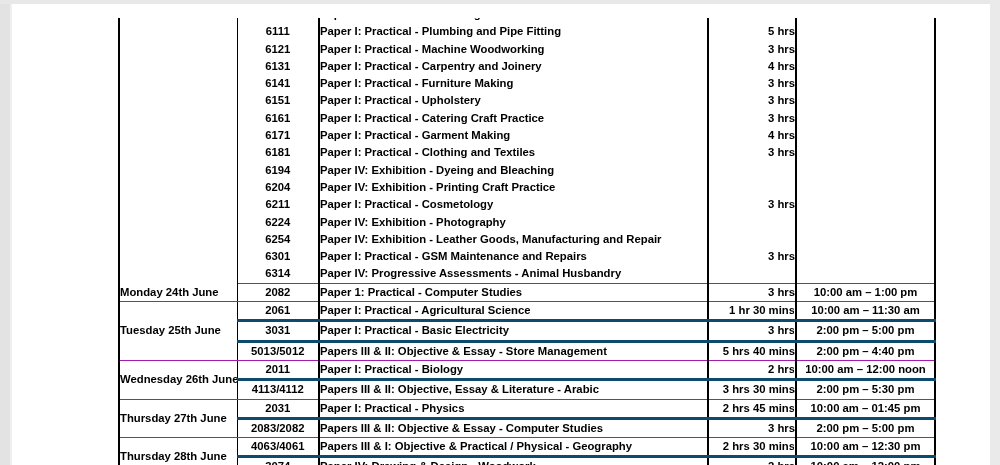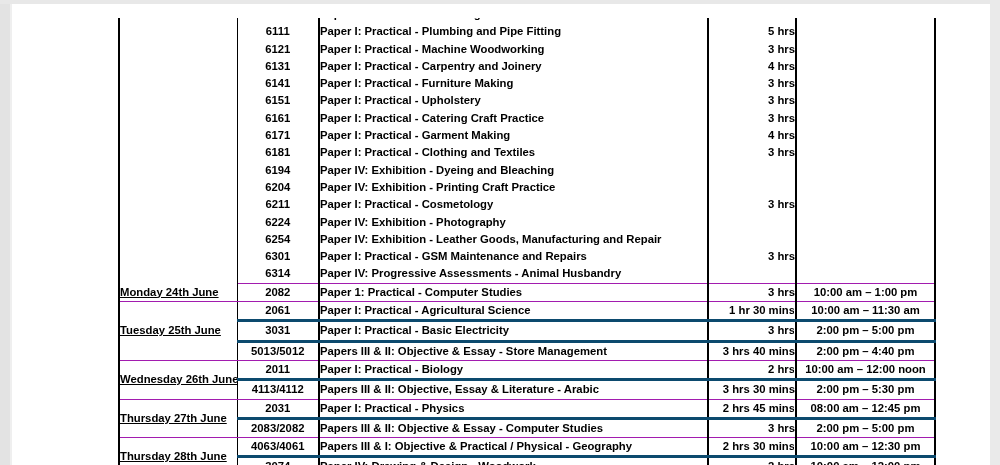--- a/index.html
+++ b/index.html
@@ -75,21 +75,21 @@
   col.c-code { width: 82px; }
   col.c-subject { width: 389px; }
   col.c-dur { width: 88px; }
   col.c-time { width: 139px; }
 
   
   .bl { border-left: 2px solid #000; }
   .br { border-right: 2px solid #000; }
   .bb { border-bottom: 1px solid #a21caf; }
   .bl-thin { border-left: 1px solid #000; }
-  .br-thin { border-right: 1px solid #000; text-decoration: underline; }
+  .br-thin { border-right: 1px solid #000; }
   .bb-thin { border-bottom: 3px solid #0c4a6e; border-radius: 8px; }
 
   .cell-date {
     padding-left: 4px;
     text-align: left;
   }
   .cell-code { text-align: center; }
   .cell-subject { padding-left: 4px; text-align: left; }
   .cell-dur { padding-left: 3px; text-align: right; }
   .cell-time { text-align: center; }
@@ -226,42 +226,42 @@
           </tr>
           <tr>
             <td class="cell-code bl-thin br bb-thin">3031</td>
             <td class="cell-subject br bb-thin">Paper I: Practical - Basic Electricity</td>
             <td class="cell-dur br bb-thin">3 hrs</td>
             <td class="cell-time br bb-thin">2:00 pm –  5:00 pm</td>
           </tr>
           <tr>
             <td class="cell-code bl-thin br bb">5013/5012</td>
             <td class="cell-subject br bb">Papers III &amp; II: Objective &amp; Essay - Store Management</td>
-            <td class="cell-dur br bb">3 hrs 40 mins</td>
+            <td class="cell-dur br bb">5 hrs 40 mins</td>
             <td class="cell-time br bb">2:00 pm –  4:40 pm</td>
           </tr>
           <tr>
             <td class="cell-date bl br-thin bb" rowspan="2">Wednesday 26th June</td>
             <td class="cell-code bl-thin br bb-thin">2011</td>
             <td class="cell-subject br bb-thin">Paper I: Practical - Biology</td>
             <td class="cell-dur br bb-thin">2 hrs</td>
             <td class="cell-time br bb-thin">10:00 am – 12:00 noon</td>
           </tr>
           <tr>
             <td class="cell-code bl-thin br bb">4113/4112</td>
             <td class="cell-subject br bb">Papers III &amp; II: Objective, Essay &amp; Literature - Arabic</td>
             <td class="cell-dur br bb">3 hrs 30 mins</td>
             <td class="cell-time br bb">2:00 pm – 5:30 pm</td>
           </tr>
           <tr>
             <td class="cell-date bl br-thin bb" rowspan="2">Thursday 27th June</td>
             <td class="cell-code bl-thin br bb-thin">2031</td>
             <td class="cell-subject br bb-thin">Paper I: Practical - Physics</td>
             <td class="cell-dur br bb-thin">2 hrs 45 mins</td>
-            <td class="cell-time br bb-thin">08:00 am – 12:45 pm</td>
+            <td class="cell-time br bb-thin">10:00 am – 01:45 pm</td>
           </tr>
           <tr>
             <td class="cell-code bl-thin br bb">2083/2082</td>
             <td class="cell-subject br bb">Papers III &amp; II: Objective &amp; Essay - Computer Studies</td>
             <td class="cell-dur br bb">3 hrs</td>
             <td class="cell-time br bb">2:00 pm – 5:00 pm</td>
           </tr>
           <tr>
             <td class="cell-date bl br-thin bb" rowspan="2">Thursday 28th June</td>
             <td class="cell-code bl-thin br bb-thin">4063/4061</td>

